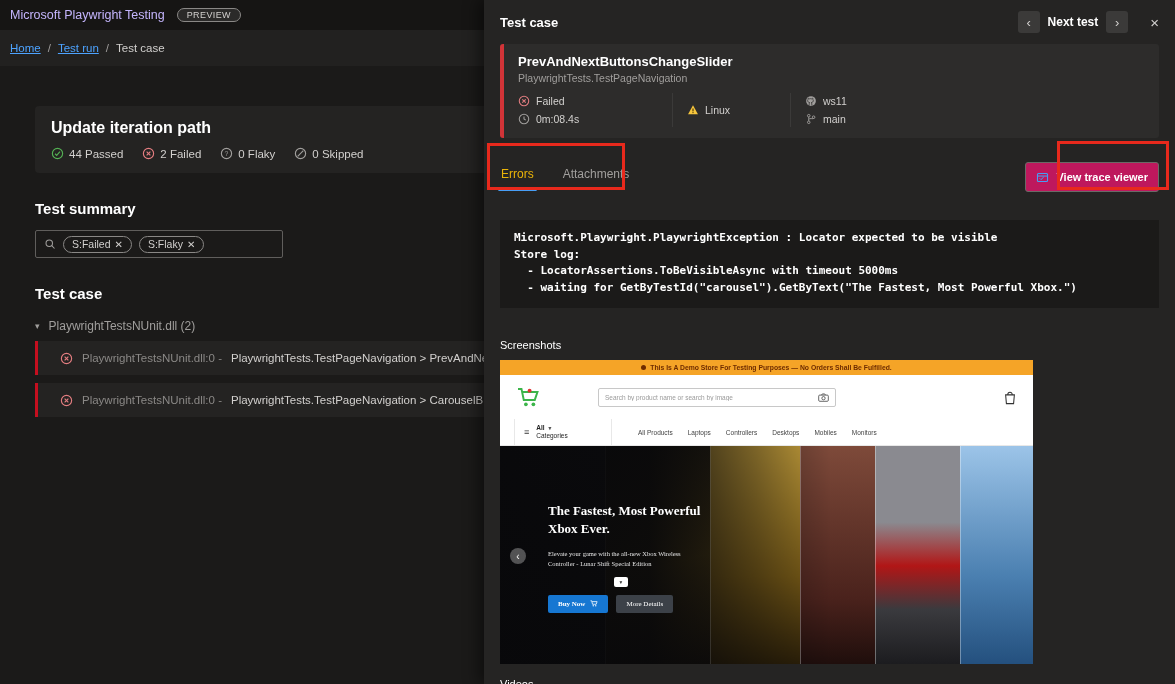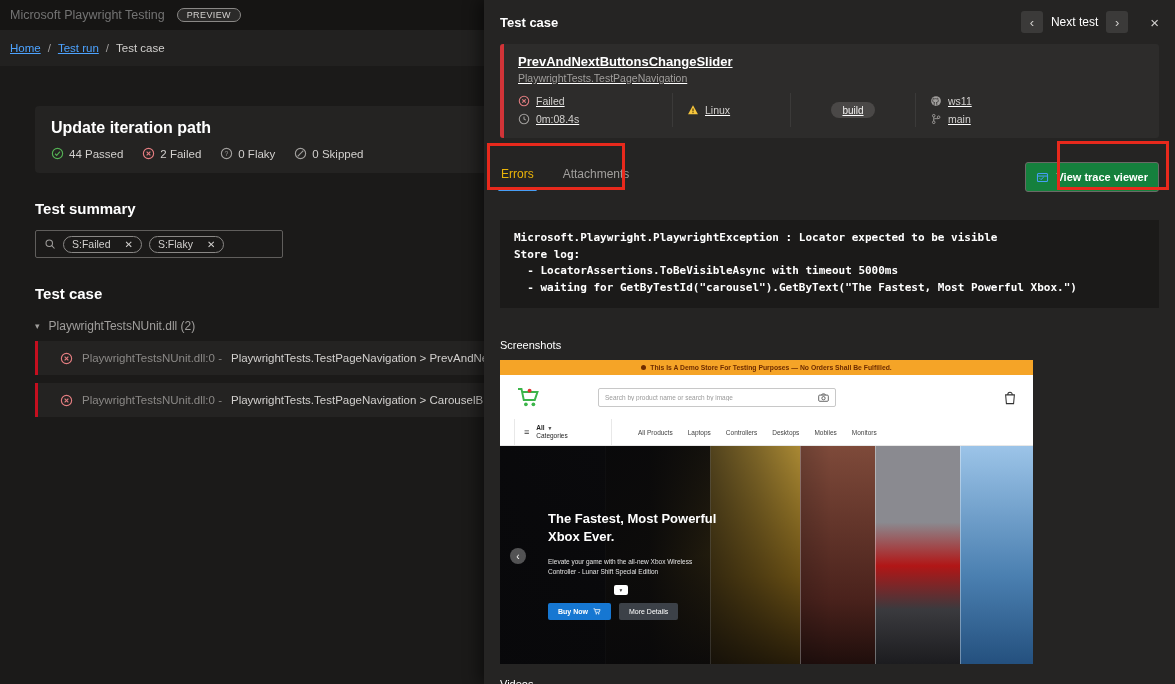--- a/index.html
+++ b/index.html
@@ -7,73 +7,73 @@
   body {
     position:relative; overflow:hidden;
     background:#1b1a19; color:#fff;
     font-family:"Liberation Sans", sans-serif;
   }
   svg { display:block; }
 
   
   .left-page { position:absolute; inset:0; width:1175px; }
   .topbar { height:30px; background:#161514; display:flex; align-items:center; padding:0 10px; }
-  .app-title { font-size:12.5px; color:#737373; }
+  .app-title { font-size:12.5px; color:#c4b5fd; }
   .preview-pill { margin-left:12px; border:1px solid #8a8886; background:#2b2a29; border-radius:9px; padding:1px 9px; font-size:9px; color:#d2d0ce; letter-spacing:.4px; }
   .breadcrumb { height:36px; background:#222120; display:flex; align-items:center; gap:7px; padding:0 10px; font-size:11.5px; }
   .breadcrumb a { color:#4da3ff; text-decoration:underline; cursor:pointer; }
   .breadcrumb .sep { color:#a19f9d; }
   .breadcrumb .current { color:#d2d0ce; }
 
   .content { padding:40px 0 0 35px; }
   .summary-card { width:462px; background:#242322; border-radius:4px; padding:13px 16px 13px; }
   .summary-card h2 { font-size:16px; font-weight:700; color:#fff; margin-bottom:10px; }
   .stats { display:flex; align-items:center; gap:19px; font-size:11.5px; color:#d2d0ce; }
   .stat { display:flex; align-items:center; gap:5px; }
 
   .section-heading { margin-top:27px; font-size:15px; font-weight:700; color:#fff; }
   .filterbox { margin-top:13px; width:248px; height:28px; border:1px solid #605e5c; border-radius:2px; display:flex; align-items:center; gap:7px; padding:0 8px; cursor:text; }
-  .chip { display:flex; align-items:center; gap:14px; border:1px solid #8a8886; border-radius:10px; padding:1.5px 8px; font-size:10.5px; color:#d2d0ce; white-space:nowrap; }
+  .chip { display:flex; align-items:center; gap:4px; border:1px solid #8a8886; border-radius:10px; padding:1.5px 8px; font-size:10.5px; color:#d2d0ce; white-space:nowrap; }
   .chip .x { font-size:10px; color:#d2d0ce; cursor:pointer; }
 
   .group-row { margin-top:17px; display:flex; align-items:center; gap:9px; font-size:12px; color:#a19f9d; cursor:pointer; }
   .chev { font-size:9px; color:#a19f9d; }
   .test-row { margin-top:8px; width:470px; height:34px; background:#242322; border-left:3px solid #c50f1f; display:flex; align-items:center; gap:9px; padding:0 22px; font-size:11.5px; white-space:nowrap; overflow:hidden; cursor:pointer; }
   .test-row .prefix { color:#8a8886; }
   .test-row .name { color:#d2d0ce; }
 
   
   .panel { position:absolute; left:484px; top:0; width:691px; height:684px; background:#252423; box-shadow:-6px 0 14px rgba(0,0,0,.45); }
   .panel-header { height:44px; display:flex; align-items:center; padding:0 16px; }
   .panel-title { font-size:13px; font-weight:700; }
   .nav-group { margin-left:auto; display:flex; align-items:center; gap:8px; }
   .nav-btn { width:22px; height:22px; background:#3b3a39; border-radius:3px; display:flex; align-items:center; justify-content:center; font-size:13px; color:#d2d0ce; cursor:pointer; }
-  .next-label { font-size:12px; font-weight:400; }
+  .next-label { font-size:12px; font-weight:700; }
   .close-btn { margin-left:14px; font-size:15px; color:#d2d0ce; cursor:pointer; }
 
-  .detail-card { margin:0 16px; background:#2d2c2b; border-left:4px solid #d13438; border-radius:3px; padding-top:10px;text-decoration:underline; }
+  .detail-card { margin:0 16px; background:#2d2c2b; border-left:4px solid #d13438; border-radius:3px; padding-top:10px; }
   .detail-name { font-size:13px; font-weight:700; padding:0 14px; }
   .detail-suite { font-size:10.5px; color:#a19f9d; padding:3px 14px 0; }
   .detail-stats { display:flex; margin-top:9px; padding-bottom:11px; }
   .dcol { padding:2px 14px; display:flex; flex-direction:column; gap:6px; justify-content:center; font-size:10.5px; color:#d2d0ce; }
   .dcol + .dcol { border-left:1px solid #3b3a39; }
   .dcol.c1 { flex:0 0 168px; }
   .dcol.c2 { flex:0 0 118px; }
   .dcol.c3 { flex:0 0 125px; align-items:center; }
   .dcol.c4 { flex:0 0 130px; }
   .dcol.c5 { flex:1; }
   .drow { display:flex; align-items:center; gap:6px; white-space:nowrap; }
   .build-pill { background:#4a4847; border-radius:9px; padding:2.5px 11px; font-size:10px; color:#f3f2f1; }
   .commit-link { color:#4da3ff; cursor:pointer; }
 
   .tabs-row { margin:22px 16px 0; display:flex; align-items:flex-start; height:38px; }
   .tab { font-size:12px; color:#a19f9d; margin-right:27px; padding:7px 1px 10px; cursor:pointer; position:relative; }
   .tab.active { color:#eab308; font-weight:400; }
   .tab.active::after { content:""; position:absolute; left:-2px; right:-2px; bottom:0; height:3px; background:#479ef5; border-radius:2px; }
-  .trace-btn { margin-left:auto; margin-top:2px; height:30px; display:flex; align-items:center; gap:7px; background:#15803d; border:1px solid #6b6966; border-radius:3px; padding:0 10px; font-size:11px; font-weight:700; color:#fff; cursor:pointer; }
+  .trace-btn { margin-left:auto; margin-top:2px; height:30px; display:flex; align-items:center; gap:7px; background:#be185d; border:1px solid #6b6966; border-radius:3px; padding:0 10px; font-size:11px; font-weight:700; color:#fff; cursor:pointer; }
 
   .annotation { position:absolute; border:3px solid #e8291c; pointer-events:none; z-index:20; }
   .anno-tabs { left:3px; top:143px; width:138px; height:47px; }
   .anno-trace { right:6px; top:141px; width:112px; height:49px; }
 
   .error-block { margin:22px 16px 0; background:#1b1a19; padding:10px 14px 12px; font-family:"DejaVu Sans Mono", monospace; font-size:11px; font-weight:700; line-height:1.5; color:#fff; }
   .error-line { white-space:pre-wrap; }
 
   .media-label { margin:31px 16px 0; font-size:11px; color:#fff; }
   .shot { margin:9px 16px 0; width:533px; height:304px; background:#fff; position:relative; overflow:hidden; cursor:pointer; }
@@ -96,21 +96,21 @@
   .shero { position:absolute; left:0; right:0; top:86px; bottom:0; background:#0b0b0e; overflow:hidden; }
   .slice { position:absolute; top:0; bottom:0; }
   .slice + .slice { border-left:1px solid rgba(255,255,255,.35); }
   .sl1 { left:0;    width:105px; background:linear-gradient(180deg,#26262b,#111114); border-left:none; }
   .sl2 { left:105px; width:105px; background:linear-gradient(165deg,#1f1a10,#4a3a12 55%,#15100a); }
   .sl3 { left:210px; width:90px;  background:linear-gradient(180deg,#c9a23c,#7a5c16 60%,#2e2108); }
   .sl4 { left:300px; width:75px;  background:linear-gradient(180deg,#7e4a3a,#4a221c 70%,#1f0e0c); }
   .sl5 { left:375px; width:85px;  background:linear-gradient(180deg,#8a8a90 35%,#b11616 55%,#3a3a3e 75%,#1c1c1f); }
   .sl6 { left:460px; width:73px;  background:linear-gradient(180deg,#9cc4e8,#4a7fb0 60%,#24507e); }
   .hero-fade { position:absolute; inset:0; background:linear-gradient(90deg, rgba(8,8,10,.97), rgba(8,8,10,.92) 28%, rgba(8,8,10,.4) 48%, rgba(8,8,10,0) 62%); z-index:2; }
-  .hero-text { position:absolute; left:48px; top:64px; width:190px; z-index:3; }
+  .hero-text { position:absolute; left:48px; top:56px; width:190px; z-index:3;font-family:Liberation Serif, serif; }
   .htitle { font-size:13px; font-weight:700; line-height:1.4; color:#fff; }
   .hsub { margin-top:11px; width:150px; font-size:6.5px; line-height:1.55; color:#e3e3e3; }
   .hdrop { margin-top:7px; margin-left:66px; width:14px; height:10px; background:#fff; border-radius:2px; display:flex; align-items:center; justify-content:center; font-size:5.5px; color:#333; }
   .hbuttons { margin-top:8px; display:flex; gap:8px; }
   .hbuy { background:#1677d2; color:#fff; font-size:7px; font-weight:700; padding:5px 10px; border-radius:2px; display:flex; align-items:center; gap:5px; cursor:pointer; }
   .hmore { background:#3c4148; color:#fff; font-size:7px; padding:5px 10px; border-radius:2px; cursor:pointer; }
   .hprev { position:absolute; left:10px; top:47%; width:16px; height:16px; border-radius:50%; background:rgba(255,255,255,.3); color:#fff; font-size:10px; display:flex; align-items:center; justify-content:center; z-index:3; cursor:pointer; }
 </style>
 </head>
 <body>
@@ -260,23 +260,20 @@
         <span class="drow">
           <span>
               <svg width="12" height="12" viewBox="0 0 16 16">
                 <path d="M8 1.8L14.6 13.6H1.4Z" fill="#f8c73d"></path>
                 <rect x="7.3" y="6" width="1.4" height="3.8" fill="#3a2a00"></rect>
                 <rect x="7.3" y="10.8" width="1.4" height="1.4" fill="#3a2a00"></rect>
               </svg>
             </span>
           <span>Linux</span>
         </span>
-      </div>
-      <div class="dcol c3">
-        <span class="build-pill">build</span>
       </div>
       <div class="dcol c4">
         <span class="drow">
           <span>
               <svg width="12" height="12" viewBox="0 0 16 16">
                 <circle cx="8" cy="8" r="6.5" fill="#a19f9d"></circle>
                 <path d="M5.5 14v-2.2c0-.8.4-1.3 1-1.6-2-.3-3-1.2-3-2.7 0-.6.2-1.1.6-1.6-.1-.4-.2-1 .1-1.6 0 0 .7 0 1.6.8a5.7 5.7 0 013 0c.9-.8 1.6-.8 1.6-.8.3.6.2 1.2.1 1.6.4.5.6 1 .6 1.6 0 1.5-1 2.4-3 2.7.6.3 1 .8 1 1.6V14" fill="none" stroke="#2d2c2b" stroke-width="1"></path>
               </svg>
             </span>
           <span>ws11</span>

